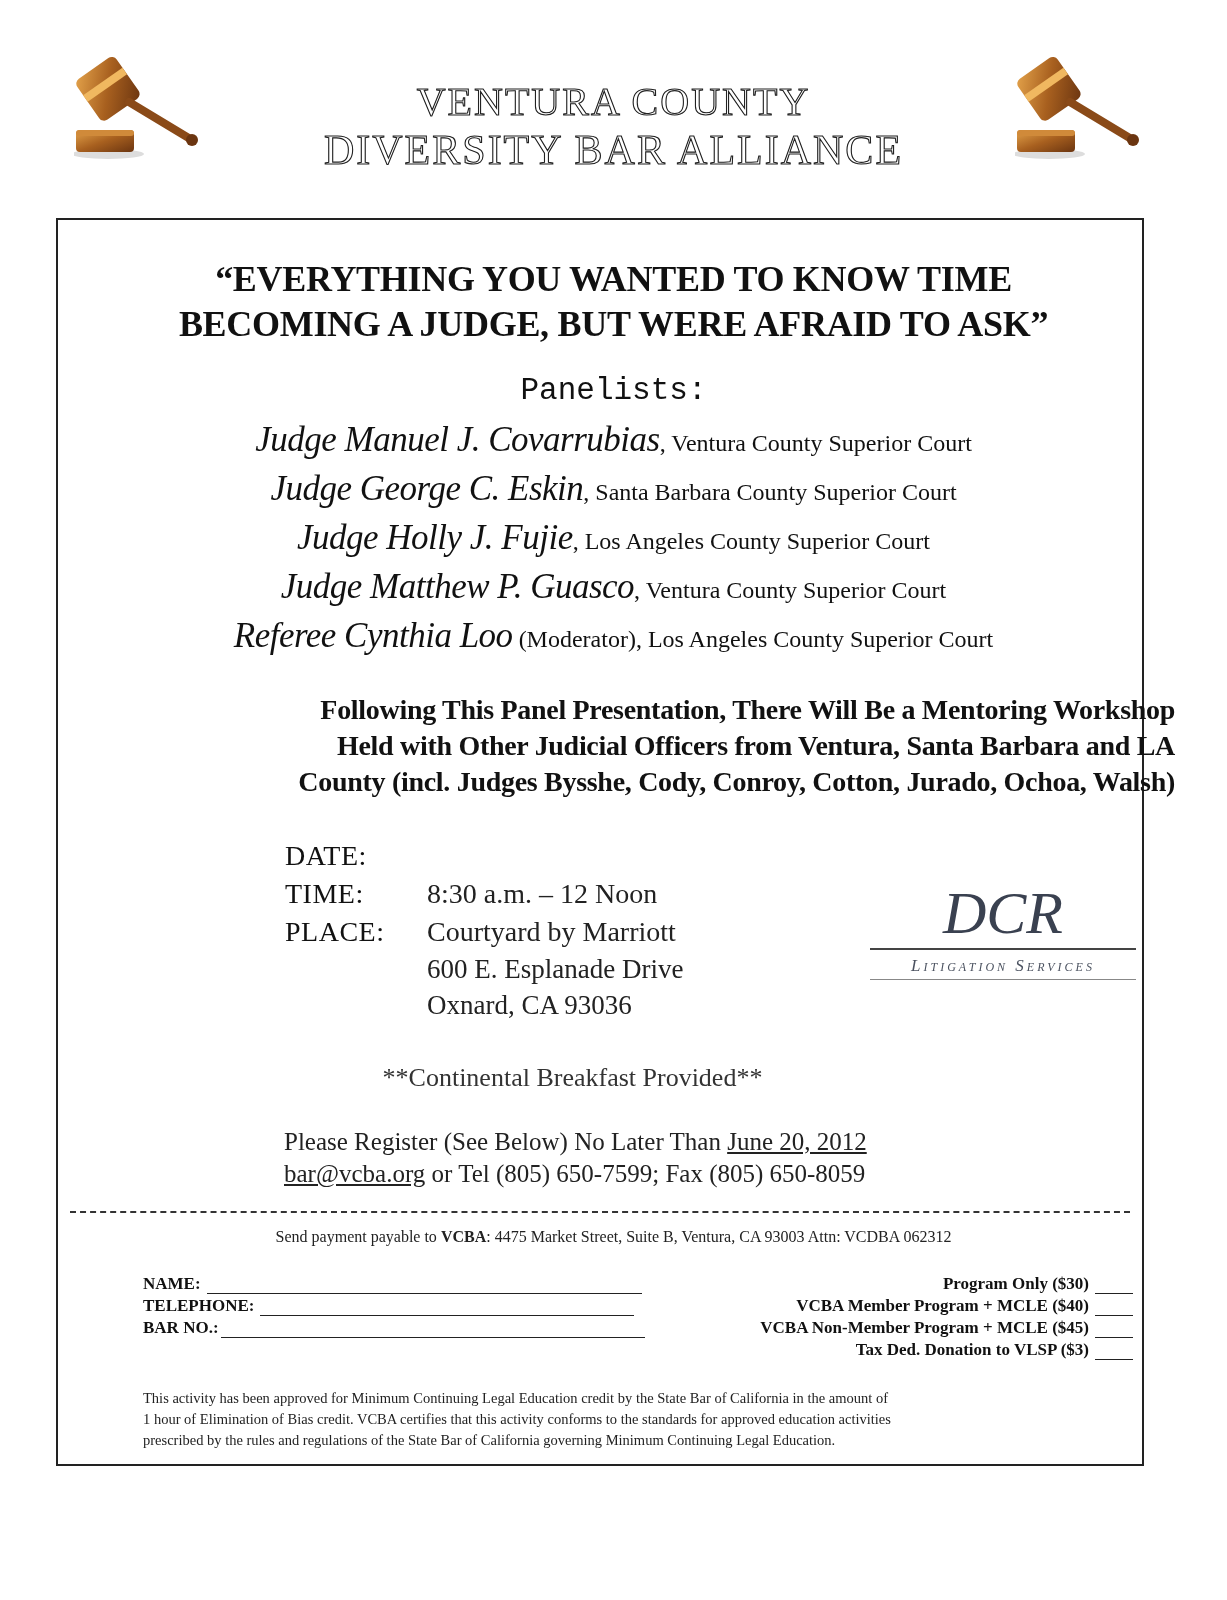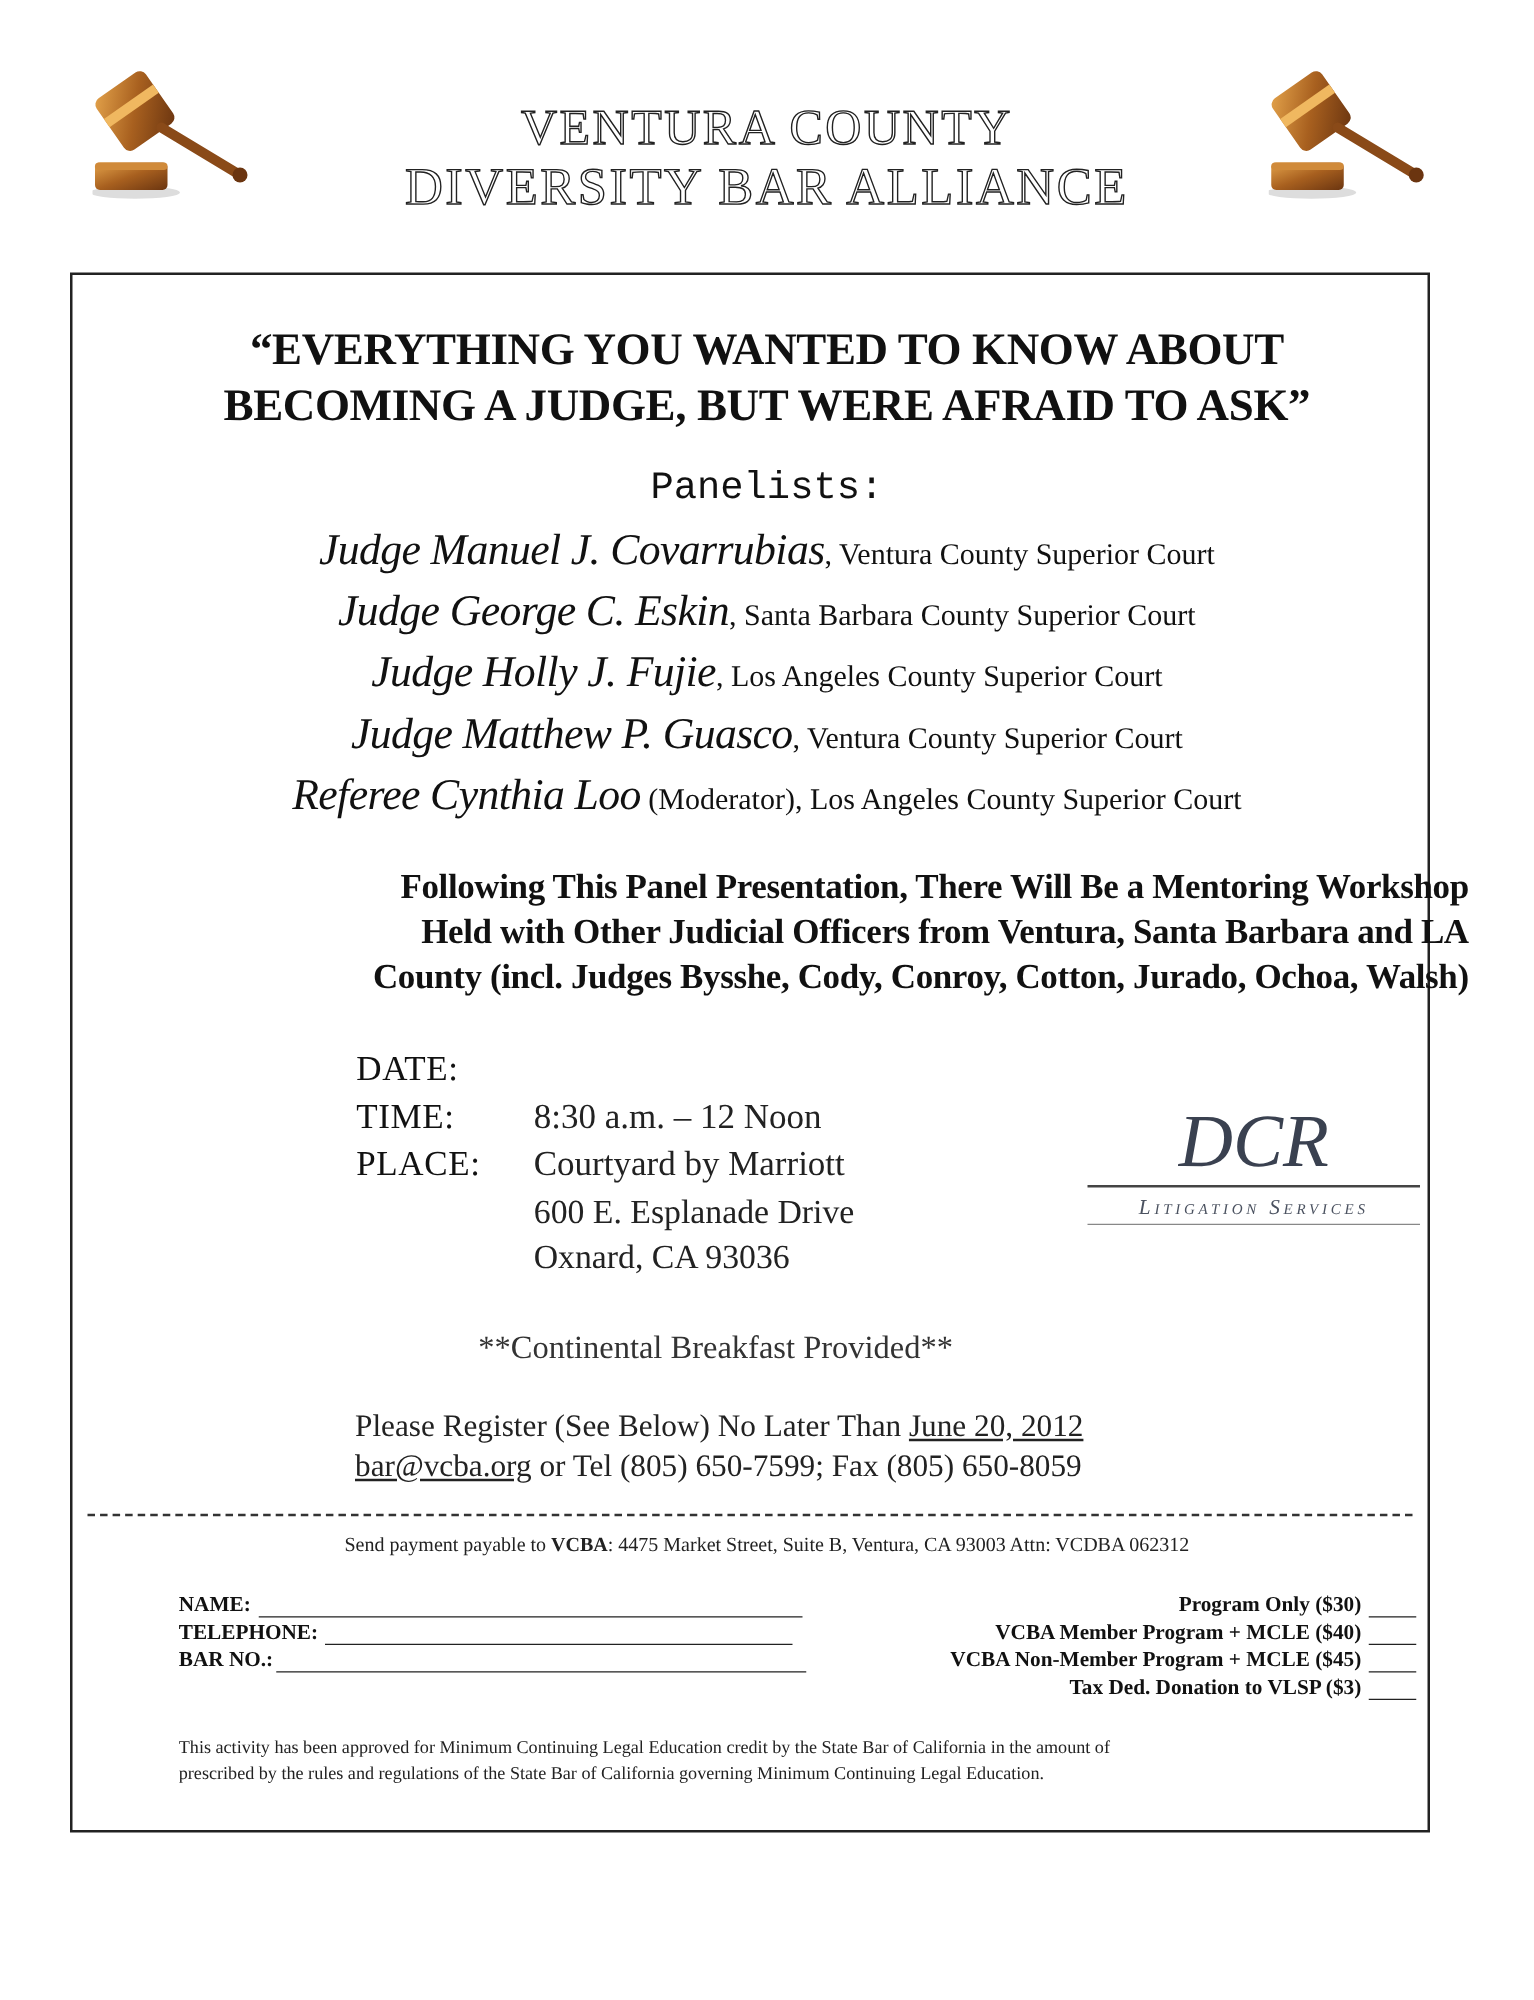--- a/index.html
+++ b/index.html
@@ -112,21 +112,21 @@
     </g>
     <line x1="55" y1="50" x2="118" y2="88" stroke="#8a4a18" stroke-width="8" stroke-linecap="round"></line>
     <circle cx="118" cy="88" r="6" fill="#6b3510"></circle>
   </svg>
   <div class="org-title l1">VENTURA COUNTY</div>
   <div class="org-title l2">DIVERSITY BAR ALLIANCE</div>
 </div>
 
 <div class="frame"></div>
 
-<div class="headline l1">“EVERYTHING YOU WANTED TO KNOW ABOUT</div>
+<div class="headline l1">“EVERYTHING YOU WANTED TO KNOW TIME</div>
 <div class="headline l2">BECOMING A JUDGE, BUT WERE AFRAID TO ASK”</div>
 
 <div class="panel-label">Panelists:</div>
 
 <div class="panelist" style="top:420px;">
   <span class="pname">Judge Manuel J. Covarrubias</span><span class="pcourt">, Ventura County Superior Court</span>
 </div>
 <div class="panelist" style="top:469px;">
   <span class="pname">Judge George C. Eskin</span><span class="pcourt">, Santa Barbara County Superior Court</span>
 </div>
@@ -213,14 +213,15 @@
     <span class="oblank"></span>
   </div>
   <div class="orow">
     <span>Tax Ded. Donation to VLSP ($3)</span>
     <span class="oblank"></span>
   </div>
 </div>
 
 <div class="disclaimer">
   <div>This activity has been approved for Minimum Continuing Legal Education credit by the State Bar of California in the amount of</div>
+  <div>1 hour of Elimination of Bias credit. VCBA certifies that this activity conforms to the standards for approved education activities</div>
   <div>prescribed by the rules and regulations of the State Bar of California governing Minimum Continuing Legal Education.</div>
 </div>
 
 </body></html>

